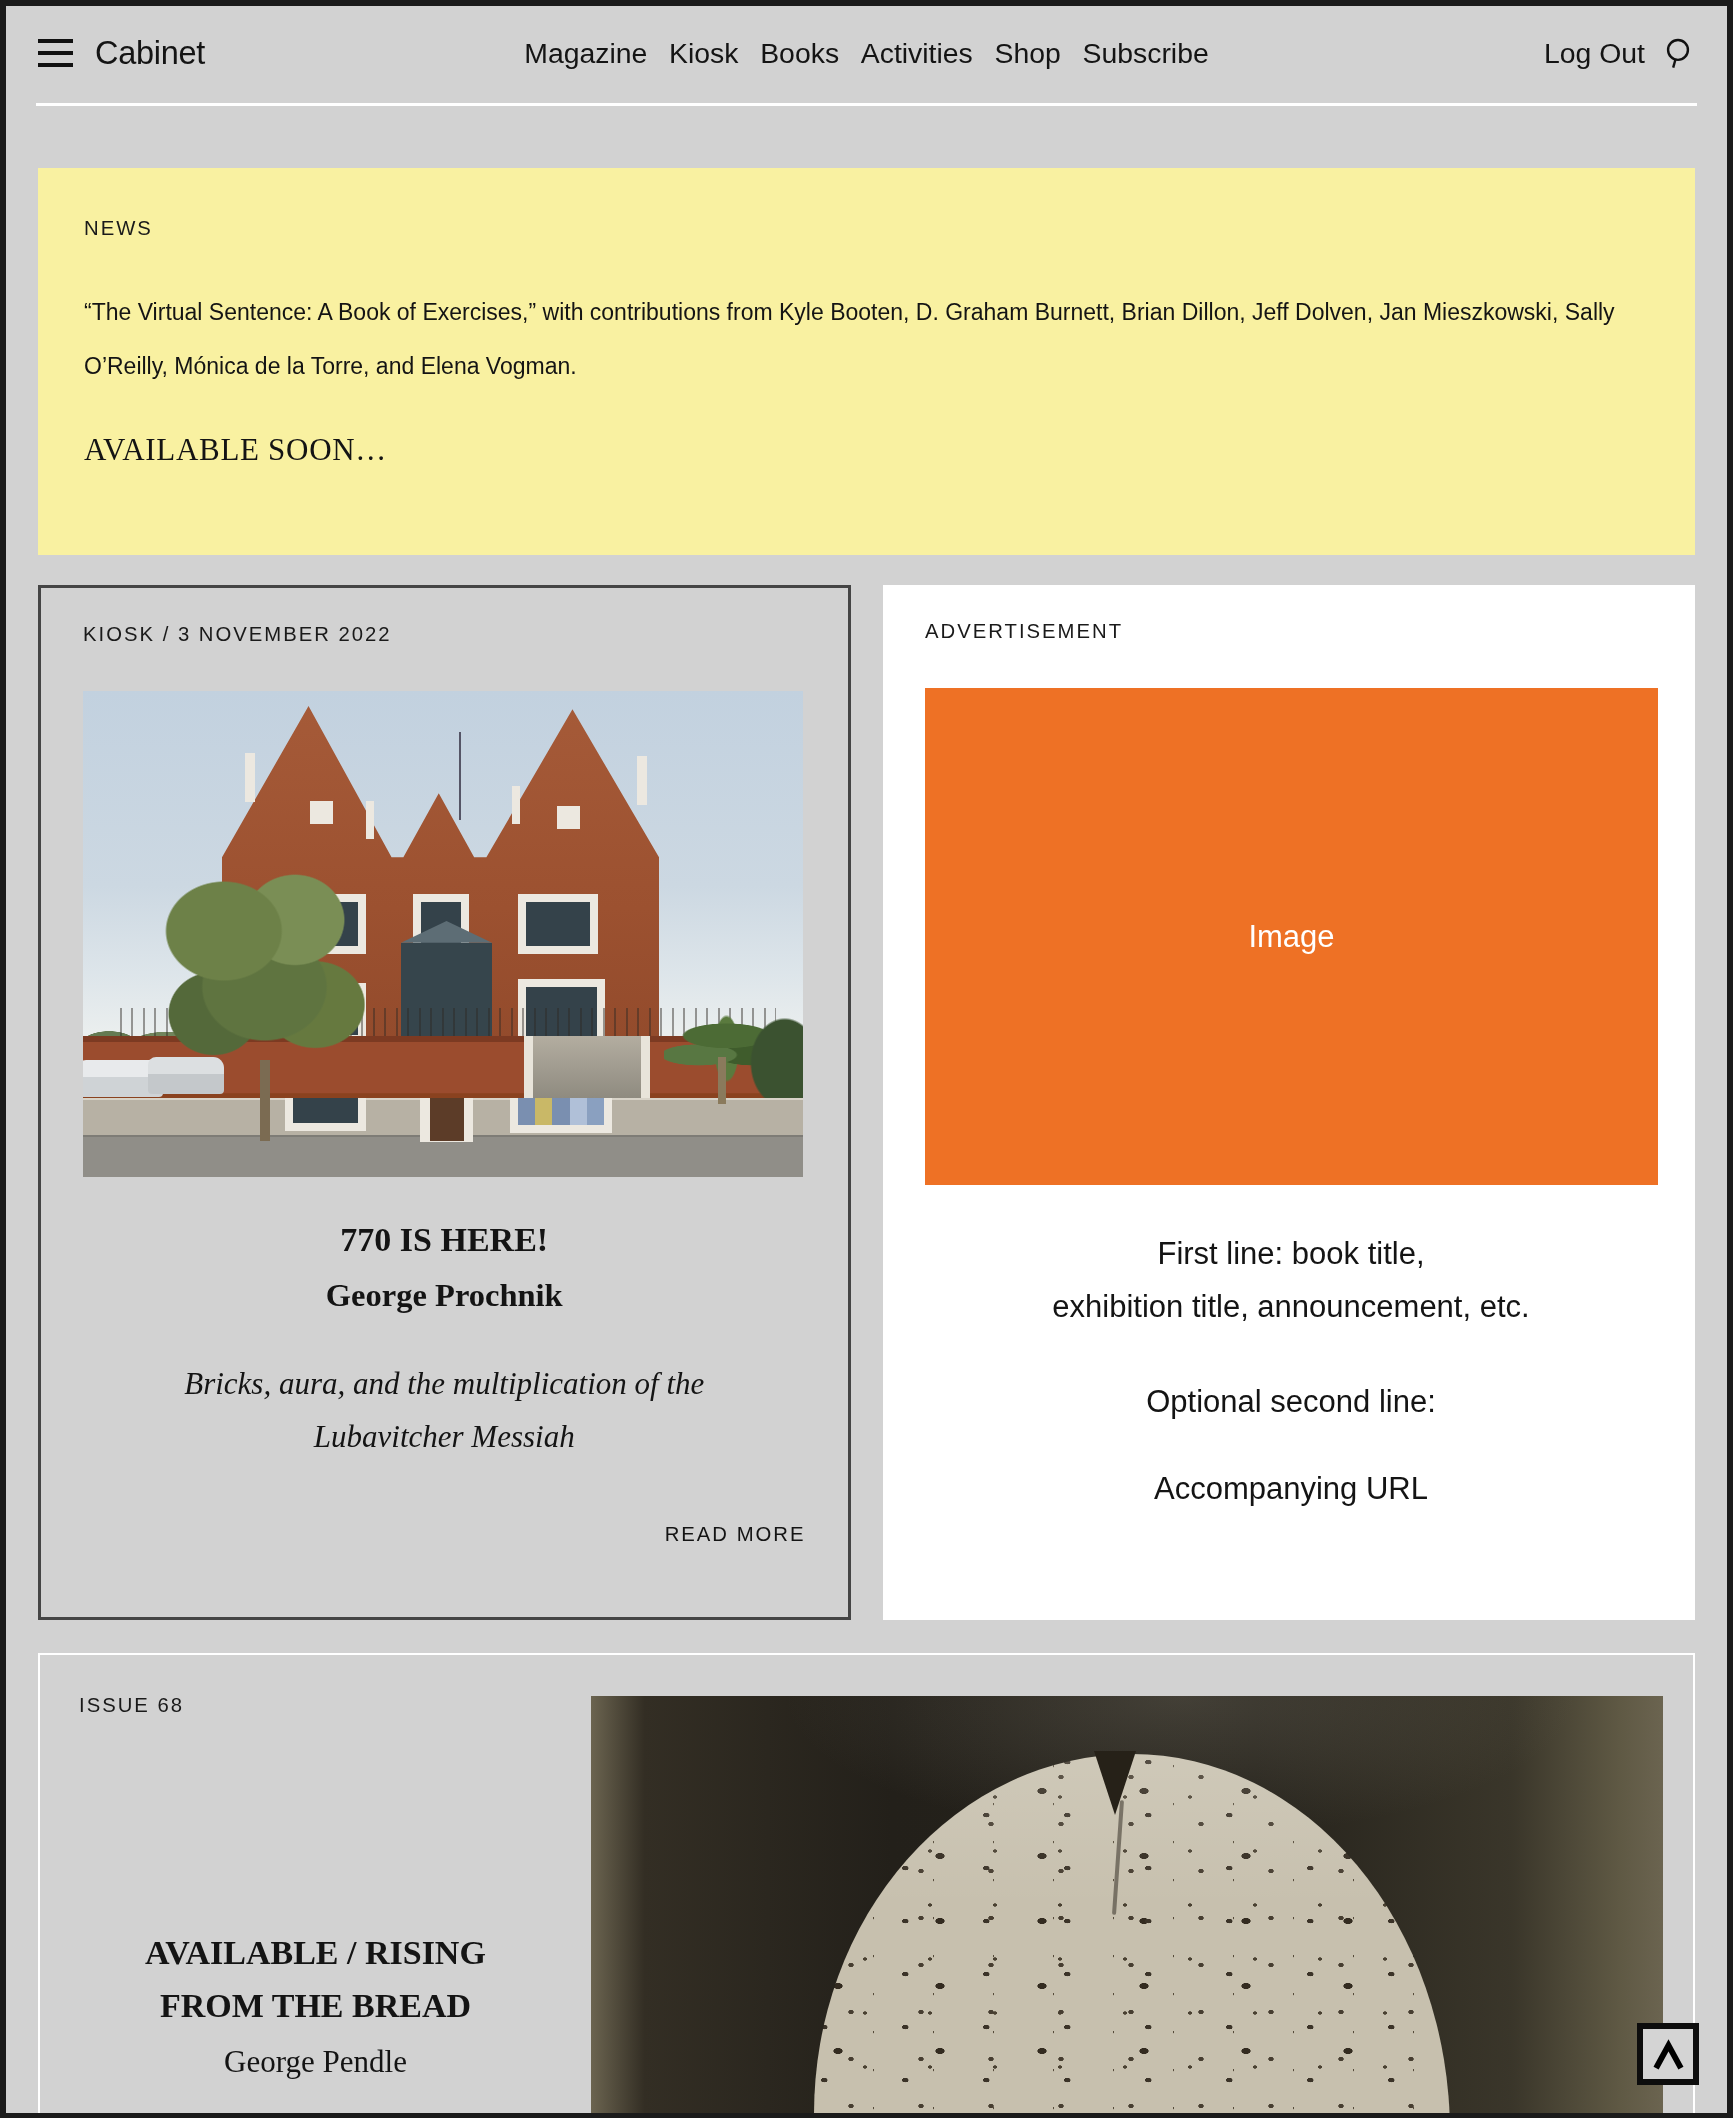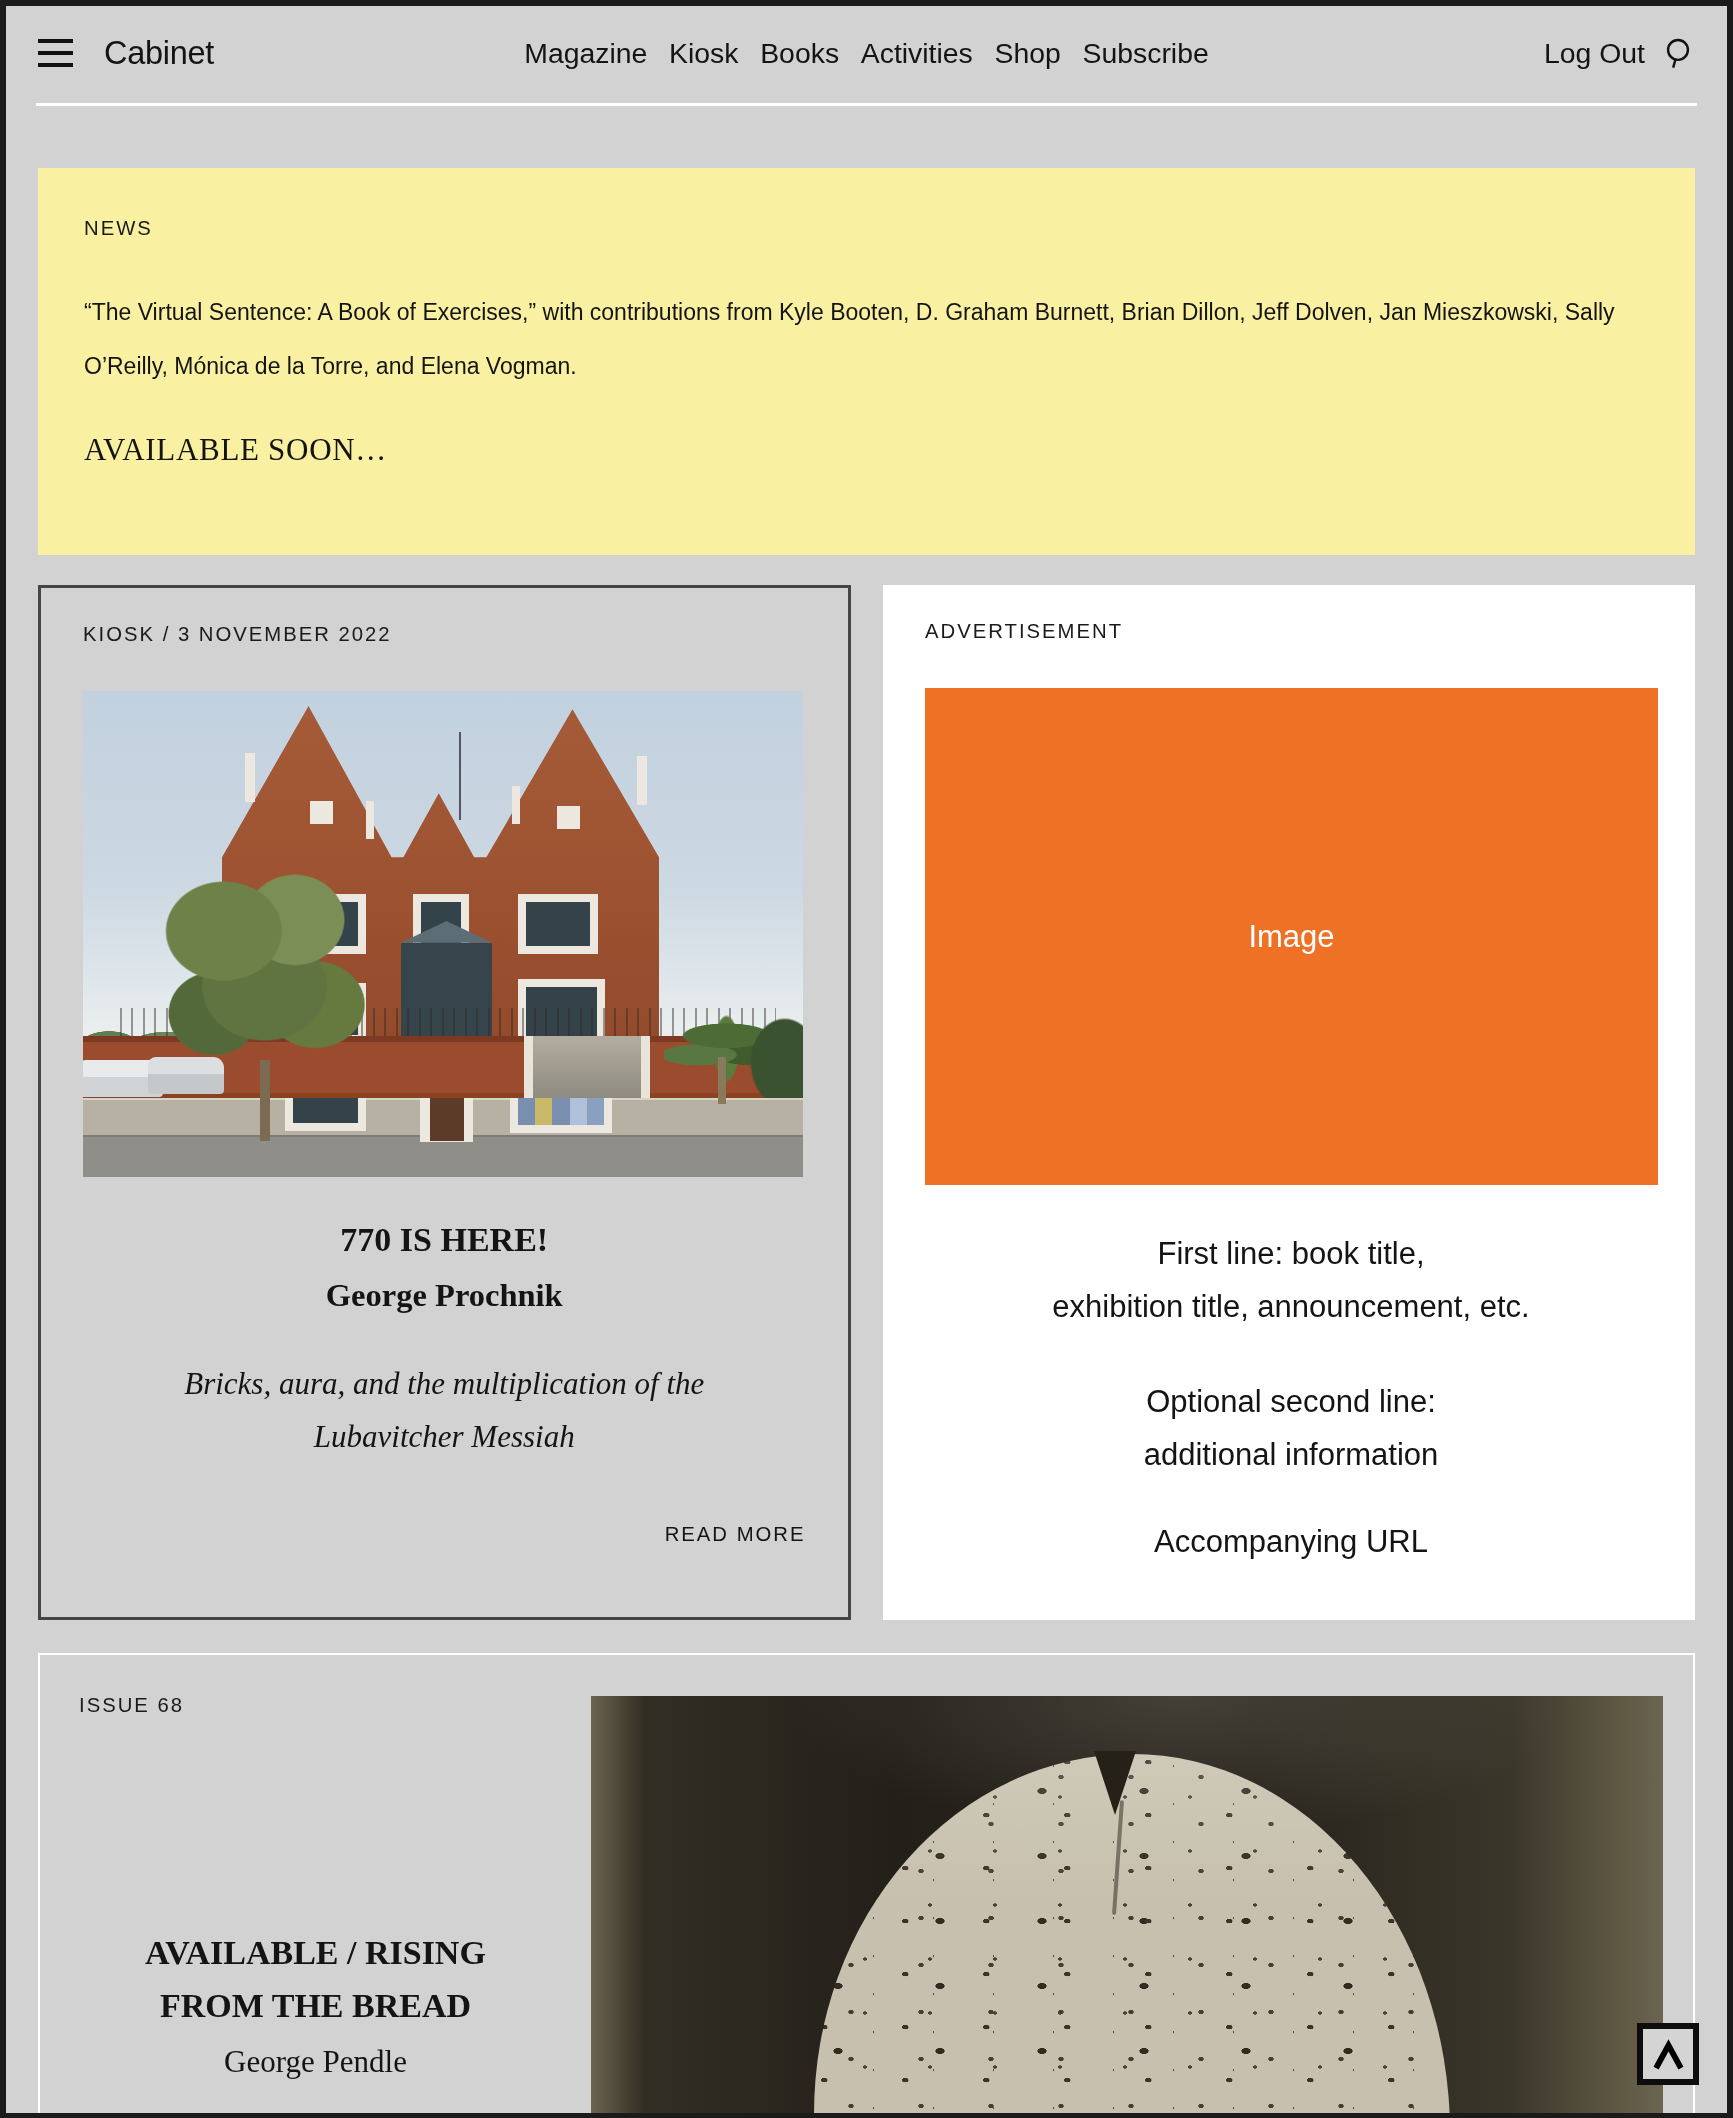--- a/index.html
+++ b/index.html
@@ -6,21 +6,21 @@
   html,body { width:1733px; height:2119px; }
   body {
     position:relative; overflow:hidden;
     background:#d2d2d2; color:#141414;
     font-family:"Liberation Sans", sans-serif;
   }
   .page-frame { position:absolute; inset:0; border:6.8px solid #1b1b1b; pointer-events:none; z-index:60; }
 
   
   .header { position:relative; height:106px; display:flex; align-items:center; padding:0 38px; }
-  .header-left { display:flex; align-items:center; gap:31px; }
+  .header-left { display:flex; align-items:center; gap:22px; }
   .hamburger { width:35px; display:flex; flex-direction:column; gap:7.4px; cursor:pointer; }
   .hamburger span { display:block; height:4.7px; background:#111; }
   .brand { font-size:32.5px; letter-spacing:-0.3px; }
   .nav { position:absolute; left:50%; transform:translateX(-50%); display:flex; gap:21.7px; align-items:center; }
   .nav a { font-size:28.4px; color:#141414; text-decoration:none; }
   .header-right { margin-left:auto; display:flex; align-items:center; gap:16px; }
   .logout { font-size:28.4px; }
   .search-icon { width:34px; height:37px; display:flex; align-items:center; }
   .header-rule { position:absolute; left:36px; right:36px; top:103px; height:2.7px; background:#ffffff; }
 
@@ -217,21 +217,20 @@
     <div class="kicker">ADVERTISEMENT</div>
     <div class="ad-image">
       <span>Image</span>
     </div>
     <div class="ad-para first">
       <div>First line: book title,</div>
       <div>exhibition title, announcement, etc.</div>
     </div>
     <div class="ad-para">
       <div>Optional second line:</div>
-      <div>additional information</div>
     </div>
     <div class="ad-url">Accompanying URL</div>
   </div>
 </div>
 
 <div class="issue-card">
   <div class="kicker">ISSUE 68</div>
   <div class="issue-left">
     <div class="issue-title">
       <div>AVAILABLE / RISING</div>

